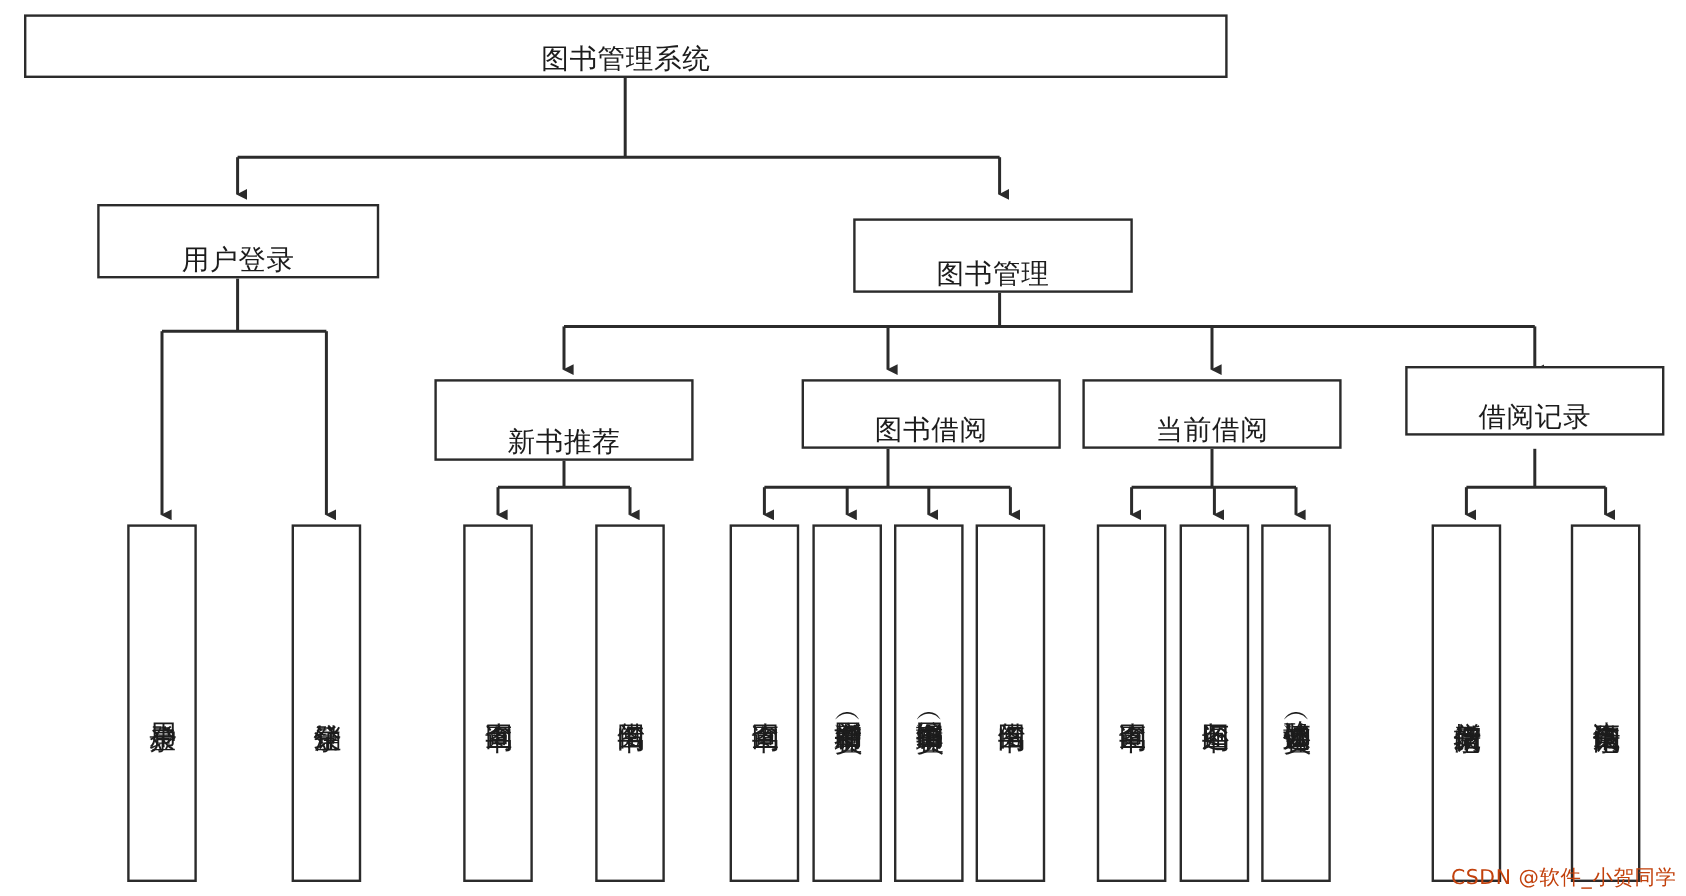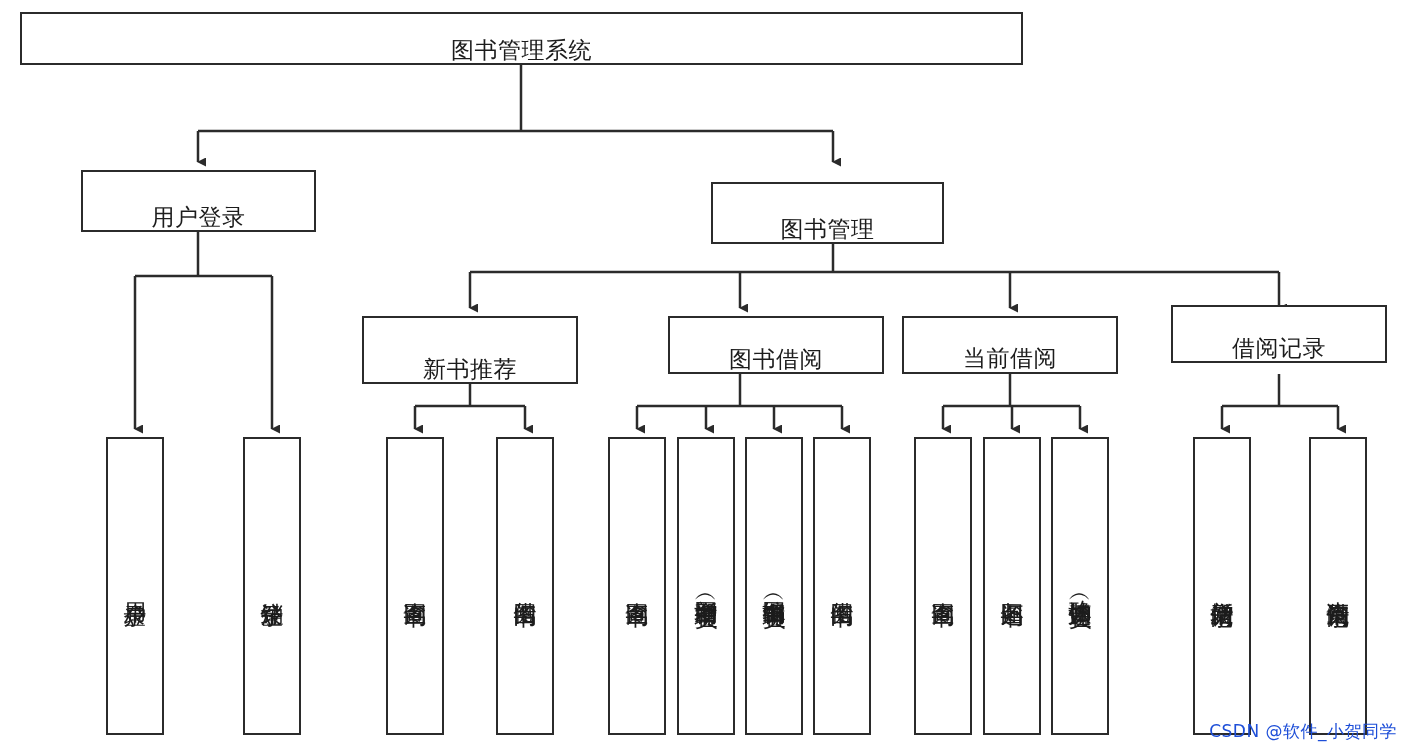--- a/index.html
+++ b/index.html
@@ -57,21 +57,21 @@
     line-height: 1.08;
     letter-spacing: 1px;
     white-space: nowrap;
     max-height: 288px;
   }
   #watermark {
     position: absolute;
     right: 8px;
     bottom: 4px;
     font-size: 17px;
-    color: #1d4ed8;
+    color: #c2410c;
     letter-spacing: 0.5px;
     white-space: nowrap;
     pointer-events: none;
   }
 </style>
 </head>
 <body>
 
 <div id="diagram-root">
 

